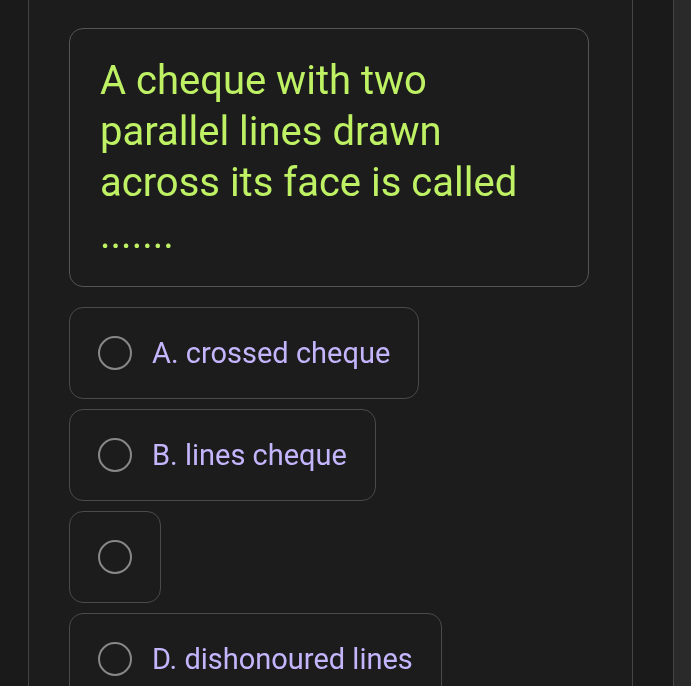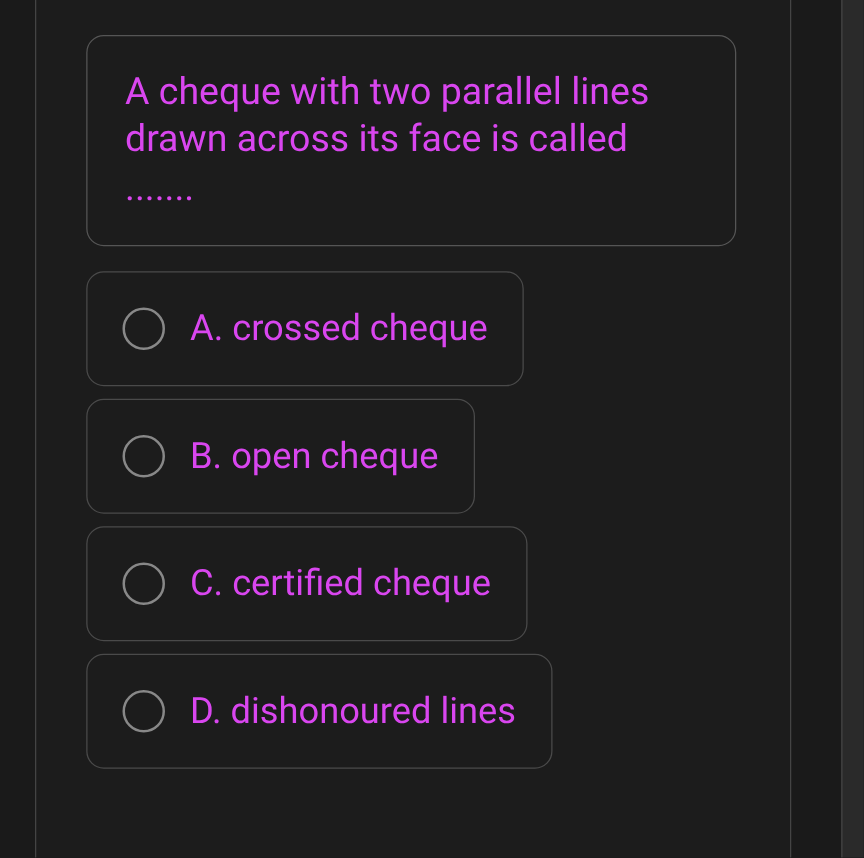--- a/index.html
+++ b/index.html
@@ -37,22 +37,22 @@
     }
     .question-card {
       border: 1px solid #555;
       border-radius: 14px;
       padding: 26px 30px;
       margin-top: 28px;
       margin-bottom: 10px;
       width: 520px;
     }
     .question-text {
-      color: #d946ef;
-      font-size: 30px;
+      color: #bef264;
+      font-size: 40px;
       line-height: 1.28;
       font-weight: 400;
     }
     .option-card {
       border: 1px solid #4a4a4a;
       border-radius: 14px;
       padding: 28px 28px;
       margin-top: 10px;
       display: inline-flex;
       align-items: center;
@@ -61,21 +61,21 @@
     }
     .radio-circle {
       width: 34px;
       height: 34px;
       border: 2px solid #888;
       border-radius: 50%;
       flex-shrink: 0;
       background: #1c1c1c;
     }
     .option-label {
-      color: #d946ef;
+      color: #c4b5fd;
       font-size: 29px;
       font-weight: 400;
       white-space: nowrap;
     }
   </style>
 </head>
 <body>
 
 <div class="outer-container">
 
@@ -84,27 +84,26 @@
   </div>
 
   <div class="option-card">
     <span class="radio-circle"></span>
     <span class="option-label">A. crossed cheque</span>
   </div>
   <br>
 
   <div class="option-card">
     <span class="radio-circle"></span>
-    <span class="option-label">B. open cheque</span>
+    <span class="option-label">B. lines cheque</span>
   </div>
   <br>
 
   <div class="option-card">
     <span class="radio-circle"></span>
-    <span class="option-label">C. certified cheque</span>
   </div>
   <br>
 
   <div class="option-card">
     <span class="radio-circle"></span>
     <span class="option-label">D. dishonoured lines</span>
   </div>
 
 </div>
 

